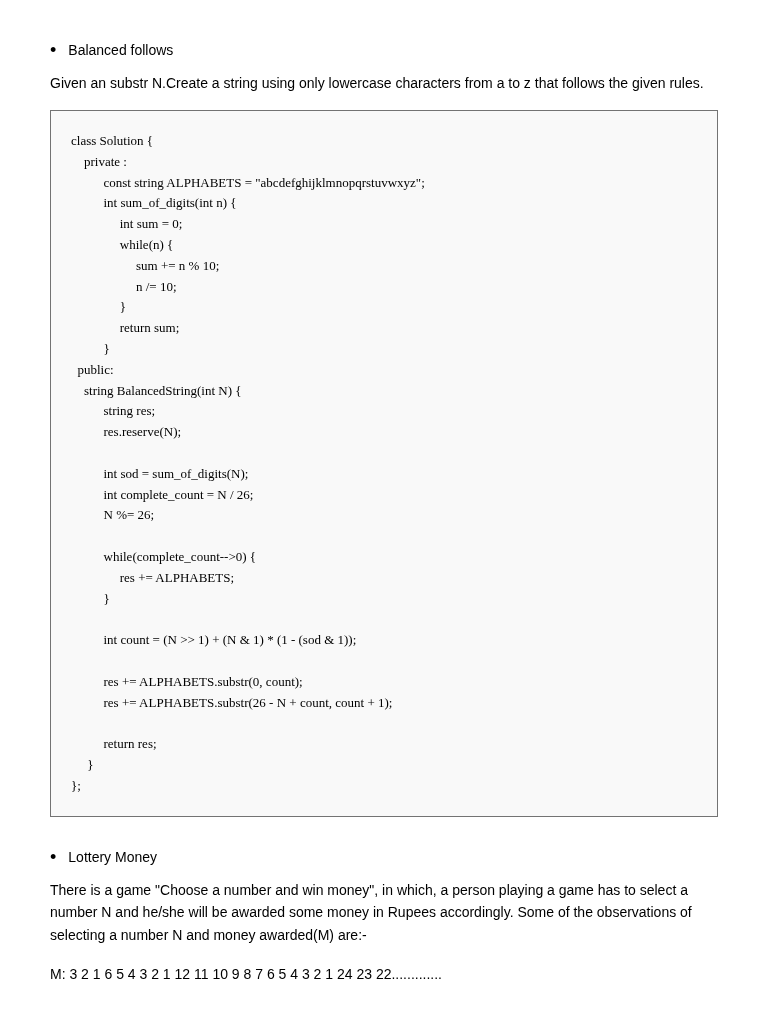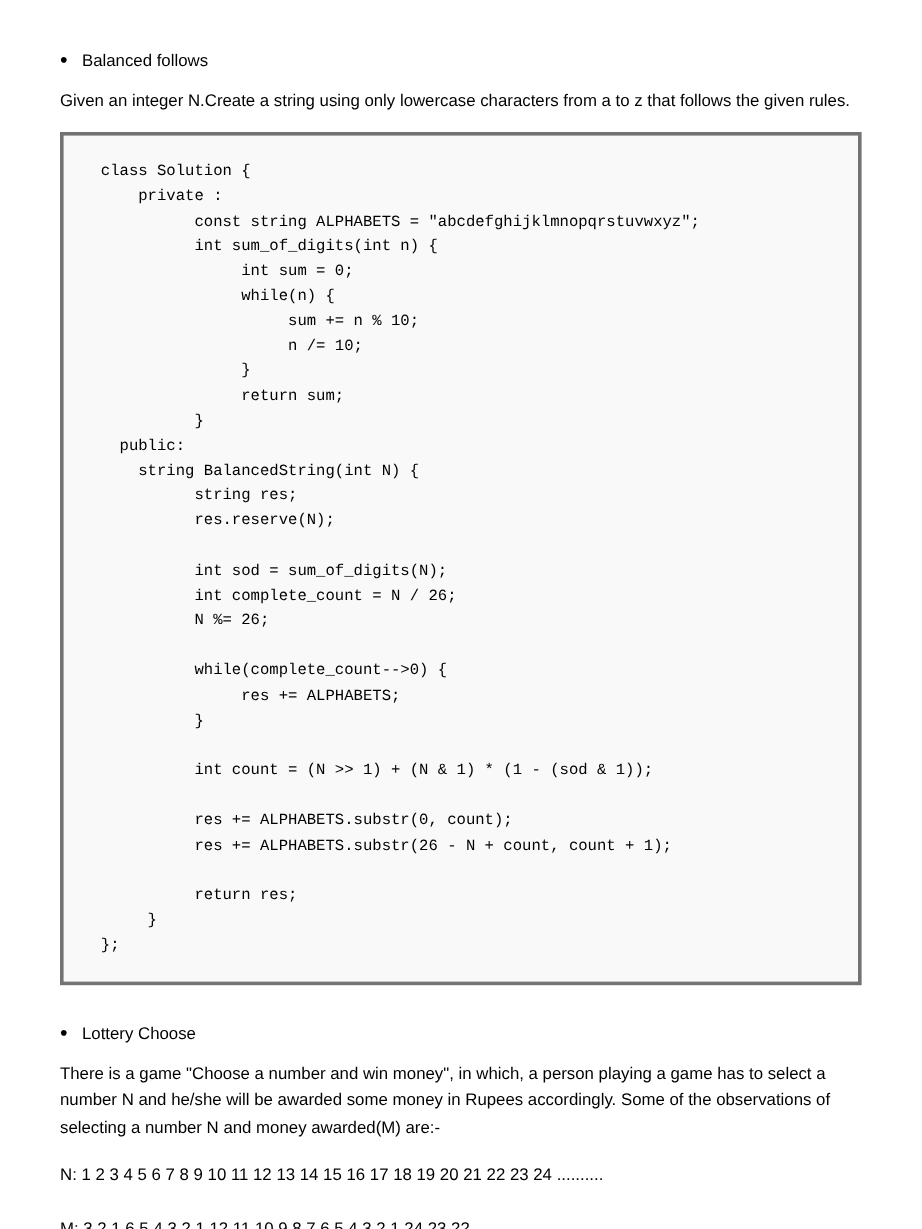--- a/index.html
+++ b/index.html
@@ -37,25 +37,25 @@
     }
 
     .description {
       font-size: 14px;
       line-height: 1.6;
       margin-bottom: 16px;
       color: #000;
     }
 
     .code-block {
-      border: 3px solid #737373;
+      border: 1px solid #737373;
       background: #f9f9f9;
-      padding: 20px 31px;
+      padding: 20px 20px;
       margin-bottom: 30px;
-      font-family: Liberation Mono, monospace;
+      font-family: Liberation Serif, serif;
       font-size: 13px;
       line-height: 1.6;
       color: #000;
       white-space: pre;
       overflow-x: auto;
     }
 
     .section {
       margin-bottom: 20px;
     }
@@ -70,21 +70,21 @@
   </style>
 </head>
 <body>
 
 <div class="section">
   <div class="bullet-item">
     <span class="bullet">•</span>
     <span class="bullet-label">Balanced follows</span>
   </div>
 
-  <p class="description">Given an integer N.Create a string using only lowercase characters from a to z that follows the given rules.</p>
+  <p class="description">Given an substr N.Create a string using only lowercase characters from a to z that follows the given rules.</p>
 
   <div class="code-block">class Solution {
     private :
           const string ALPHABETS = "abcdefghijklmnopqrstuvwxyz";
           int sum_of_digits(int n) {
                int sum = 0;
                while(n) {
                     sum += n % 10;
                     n /= 10;
                }
@@ -109,21 +109,20 @@
           res += ALPHABETS.substr(26 - N + count, count + 1);
 
           return res;
      }
 };</div>
 </div>
 
 <div class="section">
   <div class="bullet-item">
     <span class="bullet">•</span>
-    <span class="bullet-label">Lottery Choose</span>
+    <span class="bullet-label">Lottery Money</span>
   </div>
 
   <p class="description">There is a game "Choose a number and win money", in which, a person playing a game has to select a number N and he/she will be awarded some money in Rupees accordingly. Some of the observations of selecting a number N and money awarded(M) are:-</p>
 
-  <p class="sequence-line">N: 1  2  3  4  5  6  7  8  9  10  11  12  13  14  15  16  17  18  19  20  21  22  23  24 ..........</p>
 
   <p class="sequence-line">M: 3  2  1  6  5  4  3  2  1  12  11  10  9    8    7    6    5    4    3    2    1  24  23  22.............</p>
 </div>
 
 </body></html>

